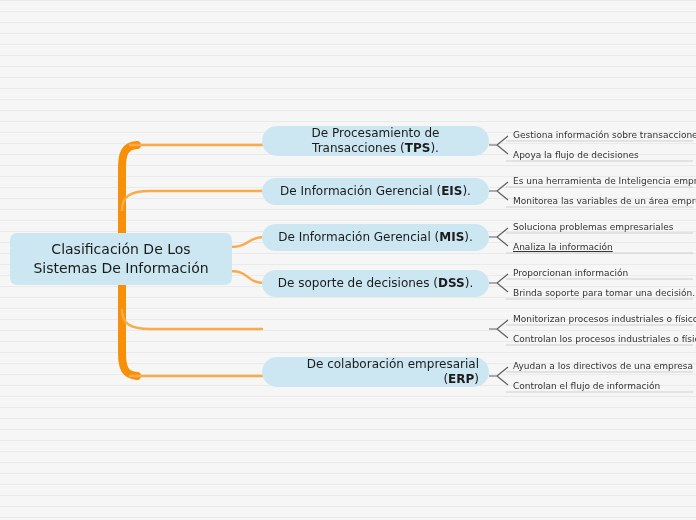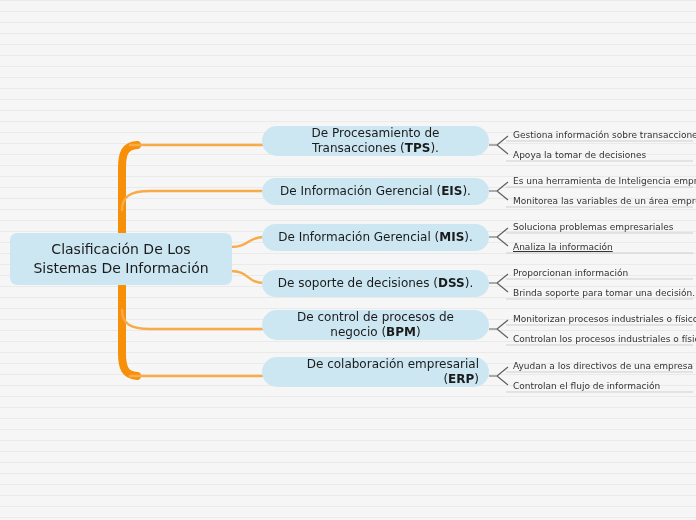--- a/index.html
+++ b/index.html
@@ -87,43 +87,40 @@
   </svg>
 
   <div class="node root-node">
     <span>Clasificación De Los Sistemas De Información</span>
   </div>
 
   <div class="node bubble two-line" style="top:126px;">
     <span><span>De Procesamiento de Transacciones (</span><span class="acr">TPS</span><span>).</span></span>
   </div>
   <div class="leaf" style="top:129px;">Gestiona información sobre transacciones.</div>
-  <div class="leaf" style="top:149px;">Apoya la tomar de decisiones</div>
+  <div class="leaf" style="top:149px;">Apoya la flujo de decisiones</div>
 
   <div class="node bubble one-line" style="top:178px;">
     <span><span>De Información Gerencial (</span><span class="acr">EIS</span><span>).</span></span>
   </div>
   <div class="leaf" style="top:175px;">Es una herramienta de Inteligencia empresaria</div>
   <div class="leaf" style="top:195px;">Monitorea las variables de un área empresarial</div>
 
   <div class="node bubble one-line" style="top:224px;">
     <span><span>De Información Gerencial (</span><span class="acr">MIS</span><span>).</span></span>
   </div>
   <div class="leaf" style="top:221px;">Soluciona problemas empresariales</div>
   <div class="leaf" style="top:241px;text-decoration:underline;">Analiza la información</div>
 
   <div class="node bubble one-line" style="top:270px;">
     <span><span>De soporte de decisiones (</span><span class="acr">DSS</span><span>).</span></span>
   </div>
   <div class="leaf" style="top:267px;">Proporcionan información</div>
   <div class="leaf" style="top:287px;">Brinda soporte para tomar una decisión.</div>
 
-  <div class="node bubble two-line" style="top:310px;">
-    <span><span>De control de procesos de negocio (</span><span class="acr">BPM</span><span>)</span></span>
-  </div>
   <div class="leaf" style="top:313px;">Monitorizan procesos industriales o físicos</div>
   <div class="leaf" style="top:333px;">Controlan los procesos industriales o físicos</div>
 
   <div class="node bubble two-line" style="top:357px;text-align:right;">
     <span><span>De colaboración empresarial (</span><span class="acr">ERP</span><span>)</span></span>
   </div>
   <div class="leaf" style="top:360px;">Ayudan a los directivos de una empresa</div>
   <div class="leaf" style="top:380px;">Controlan el flujo de información</div>
 
 </div>

